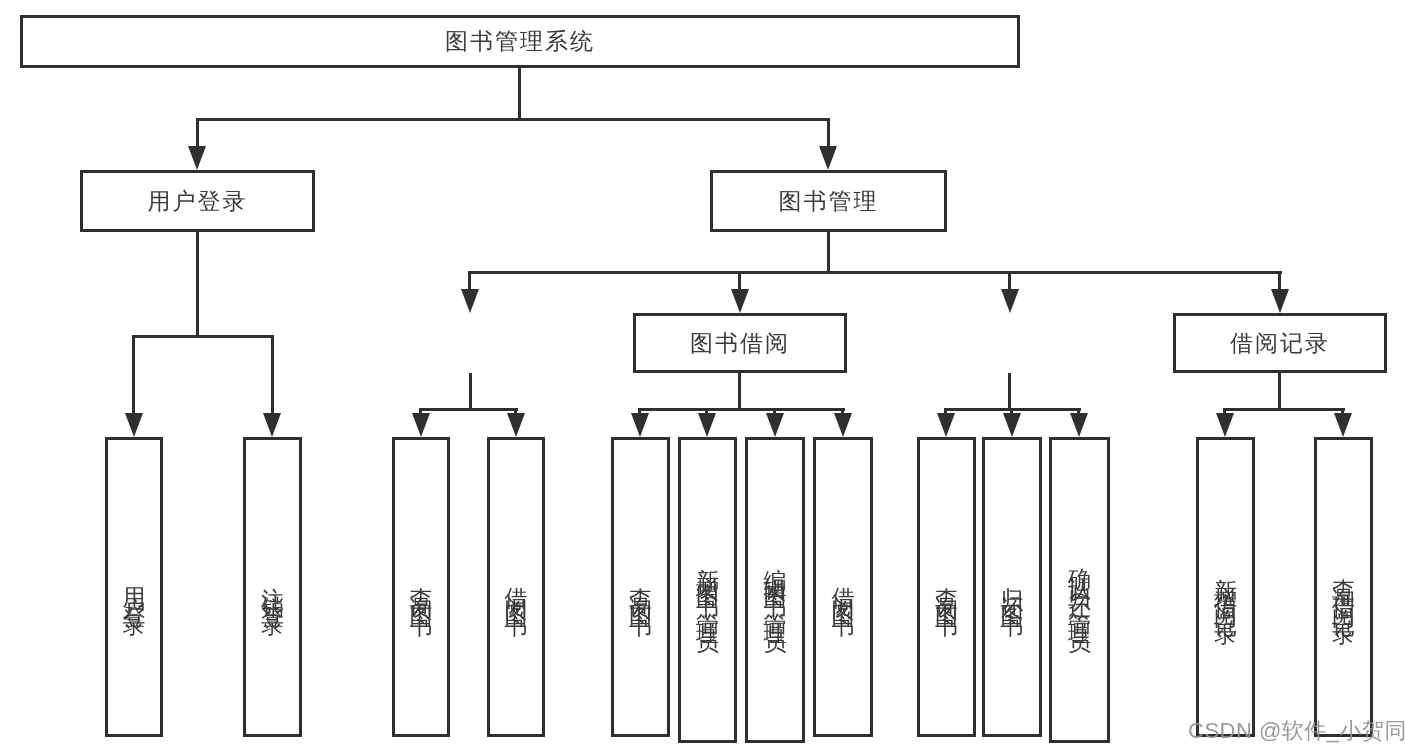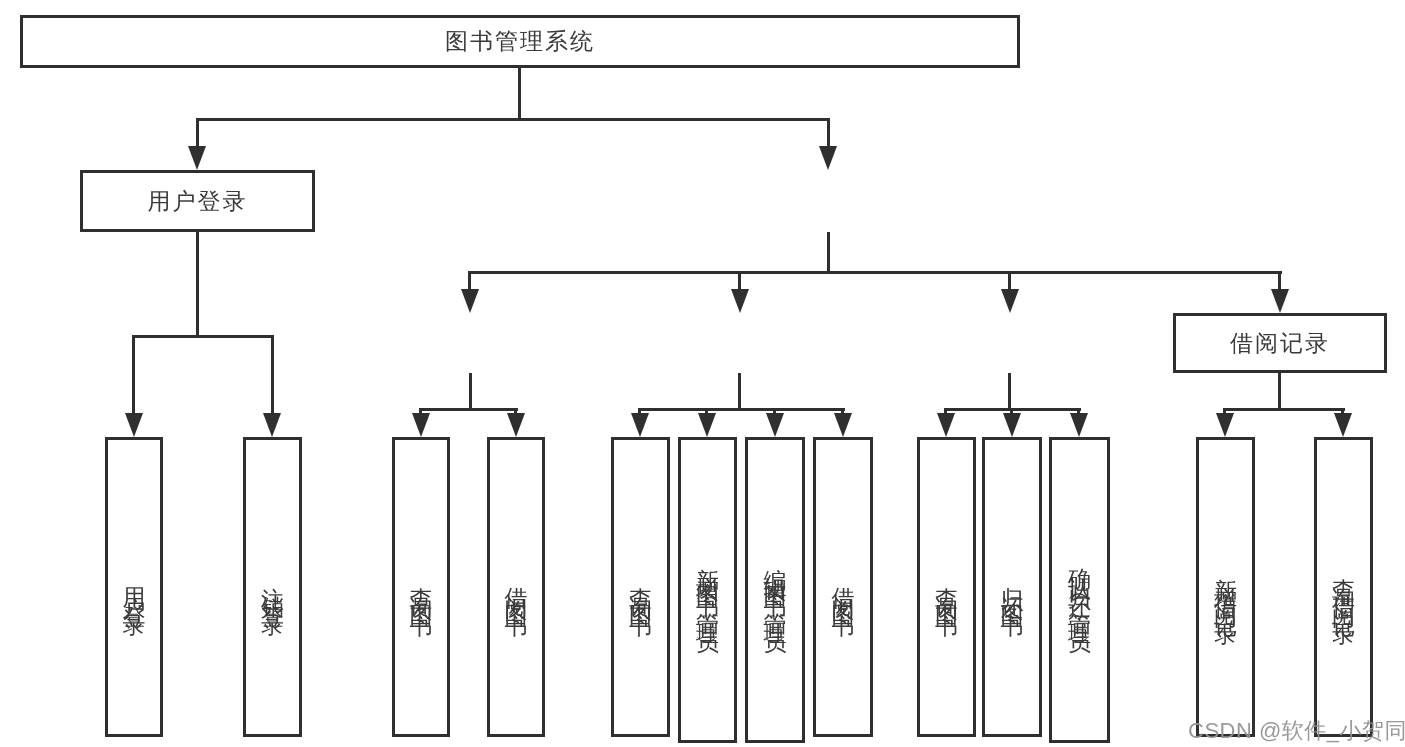--- a/index.html
+++ b/index.html
@@ -33,21 +33,27 @@
 
 <div id="canvas">
 
   <div class="box" style="left:20px;top:15px;width:1000px;height:53px;">
     <span class="hlabel">图书管理系统</span>
   </div>
 
   <div class="box" style="left:80px;top:170px;width:235px;height:62px;">
     <span class="hlabel">用户登录</span>
   </div>
+  <div class="box" style="left:710px;top:170px;width:237px;height:62px;">
+    <span class="hlabel">图书管理</span>
+  </div>
 
+  <div class="box" style="left:633px;top:313px;width:214px;height:60px;">
+    <span class="hlabel">图书借阅</span>
+  </div>
   <div class="box" style="left:1173px;top:313px;width:214px;height:60px;">
     <span class="hlabel">借阅记录</span>
   </div>
 
   <div class="box" style="left:105px;top:437px;width:58px;height:300px;">
     <span class="vtext">用户登录</span>
   </div>
   <div class="box" style="left:243px;top:437px;width:59px;height:300px;">
     <span class="vtext">注销登录</span>
   </div>

